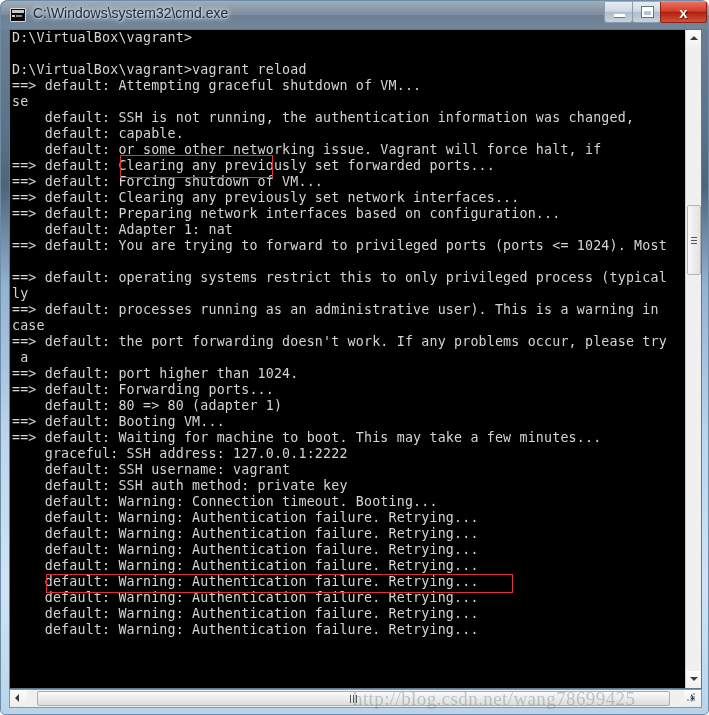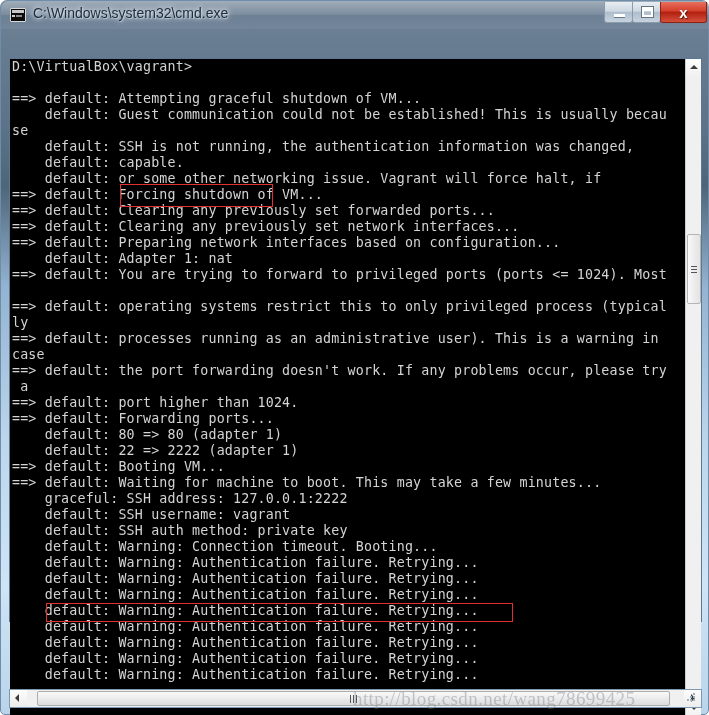--- a/index.html
+++ b/index.html
@@ -161,25 +161,24 @@
     color: #ffffff;
     text-shadow: 1px 1px 1px rgba(0,0,0,0.55);
   }
 
   
   #console-wrap {
     position: absolute;
     left: 8px;
     top: 28px;
     width: 693px;
-    height: 564px;
+    height: 660px;
     background: #000000;
     border: 1px solid #5b7890;
     box-sizing: border-box;
-    margin-top: 29px;
   }
   #console-text {
     position: absolute;
     left: 0px;
     top: 0px;
     width: 676px;
     height: 658px;
     overflow: hidden;
     background: #000000;
   }
@@ -376,43 +375,42 @@
       <div class="win-btn" id="btn-close">
         <span class="x">x</span>
       </div>
     </div>
   </div>
 
   <div id="console-wrap">
     <div id="console-text">
         <div class="line">D:\VirtualBox\vagrant&gt;</div>
         <div class="line">&nbsp;</div>
+        <div class="line">D:\VirtualBox\vagrant&gt;vagrant reload</div>
         <div class="line">==&gt; default: Attempting graceful shutdown of VM...</div>
-        <div class="line">    default: Guest communication could not be established! This is usually becau</div>
         <div class="line">se</div>
         <div class="line">    default: SSH is not running, the authentication information was changed,</div>
         <div class="line">    default: capable.</div>
         <div class="line">    default: or some other networking issue. Vagrant will force halt, if</div>
+        <div class="line">==&gt; default: Clearing any previously set forwarded ports...</div>
         <div class="line">==&gt; default: Forcing shutdown of VM...</div>
-        <div class="line">==&gt; default: Clearing any previously set forwarded ports...</div>
         <div class="line">==&gt; default: Clearing any previously set network interfaces...</div>
         <div class="line">==&gt; default: Preparing network interfaces based on configuration...</div>
         <div class="line">    default: Adapter 1: nat</div>
         <div class="line">==&gt; default: You are trying to forward to privileged ports (ports &lt;= 1024). Most</div>
         <div class="line">&nbsp;</div>
         <div class="line">==&gt; default: operating systems restrict this to only privileged process (typical</div>
         <div class="line">ly</div>
         <div class="line">==&gt; default: processes running as an administrative user). This is a warning in</div>
         <div class="line">case</div>
         <div class="line">==&gt; default: the port forwarding doesn't work. If any problems occur, please try</div>
         <div class="line"> a</div>
         <div class="line">==&gt; default: port higher than 1024.</div>
         <div class="line">==&gt; default: Forwarding ports...</div>
         <div class="line">    default: 80 =&gt; 80 (adapter 1)</div>
-        <div class="line">    default: 22 =&gt; 2222 (adapter 1)</div>
         <div class="line">==&gt; default: Booting VM...</div>
         <div class="line">==&gt; default: Waiting for machine to boot. This may take a few minutes...</div>
         <div class="line">    graceful: SSH address: 127.0.0.1:2222</div>
         <div class="line">    default: SSH username: vagrant</div>
         <div class="line">    default: SSH auth method: private key</div>
         <div class="line">    default: Warning: Connection timeout. Booting...</div>
         <div class="line">    default: Warning: Authentication failure. Retrying...</div>
         <div class="line">    default: Warning: Authentication failure. Retrying...</div>
         <div class="line">    default: Warning: Authentication failure. Retrying...</div>
         <div class="line">    default: Warning: Authentication failure. Retrying...</div>

